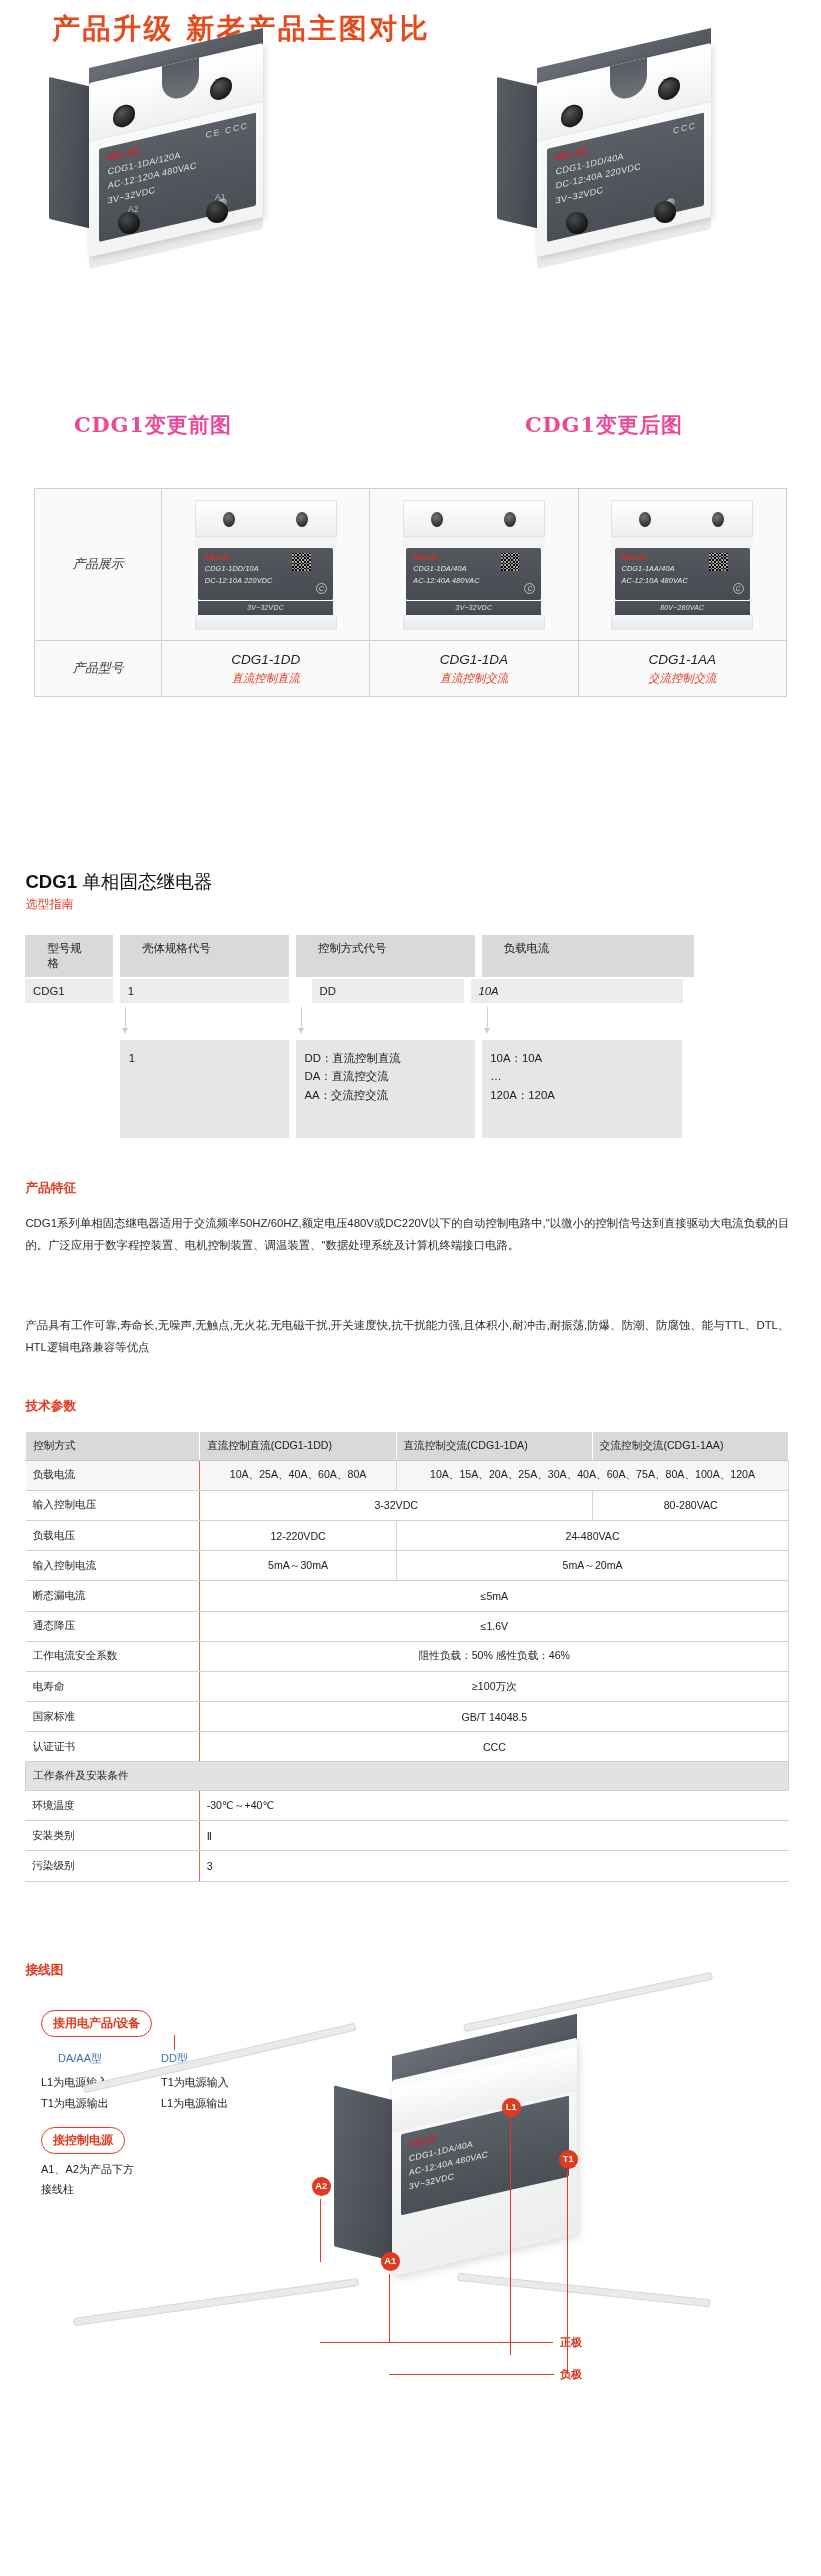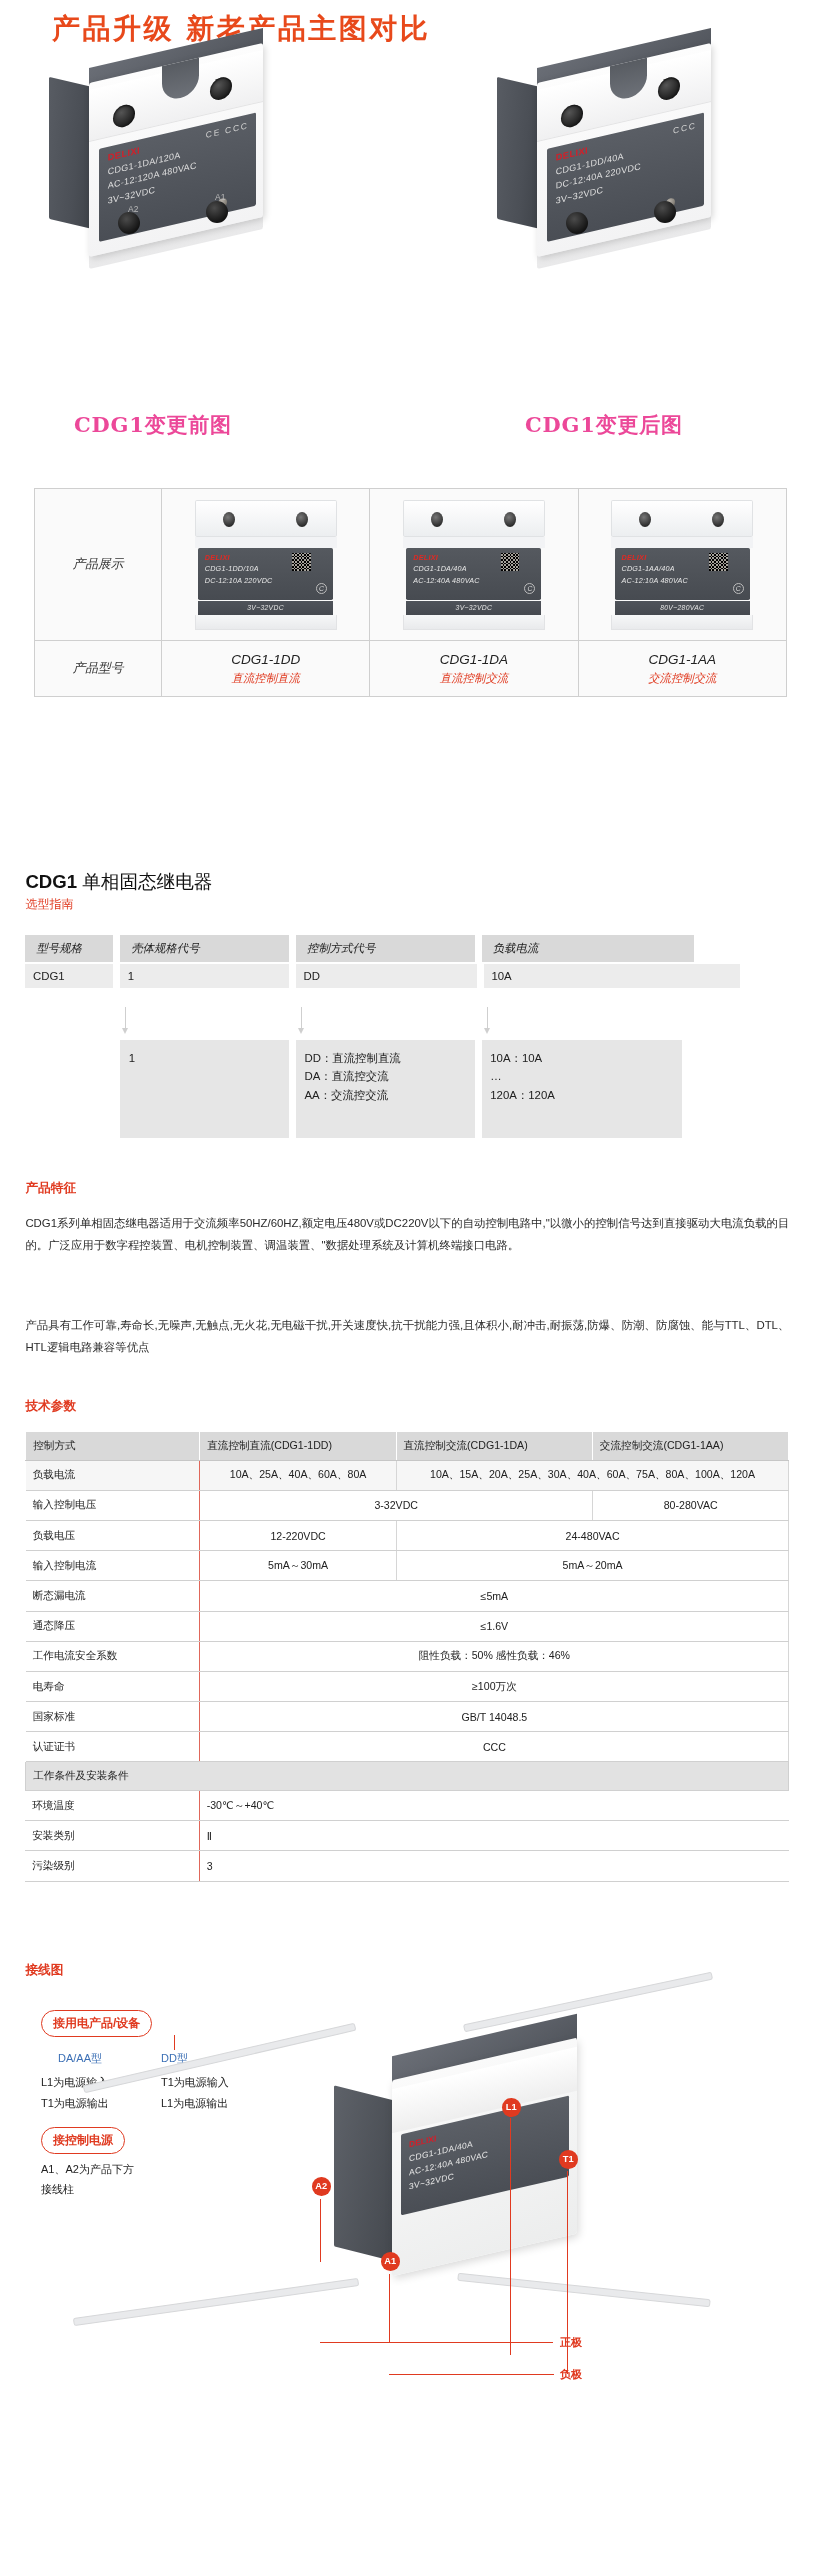--- a/index.html
+++ b/index.html
@@ -175,31 +175,31 @@
 
   
   .sec-h1 { position:absolute; font-size: 18.6px; font-weight: bold; color:#111; }
   .sec-h1 .light { font-weight: normal; }
   .sec-sub { position:absolute; font-size: 12px; color:#e03a20; }
   .sec-red { position:absolute; font-size: 12.7px; font-weight:bold; color:#e03a20; }
 
   
   .guide { position:absolute; left:25.4px; top:935px; width: 770px; }
   .guide-row { display:flex; gap: 6.8px; }
-  .g-cell { background:#d9d9d9; font-size:11.4px; color:#222; padding:6px 11px;font-style:italic; }
+  .g-cell { background:#d9d9d9; font-size:11.4px; color:#222; padding:6px 22px; }
   .g-cell.c0 { width:88px; }
   .g-cell.c1 { width:169px; }
   .g-cell.c2 { width:179px; }
   .g-cell.c3 { width:212px; }
   .guide-row2 { display:flex; gap:6.8px; margin-top:1.7px; }
   .g-val { background:#ececec; font-size:11.4px; color:#222; padding:6px 7.6px; }
   .g-val.c0 { width:88px; }
   .g-val.c1 { width:169px; }
-  .g-val.c2 { width:181px; }
-  .g-val.c3 { width:256px; }
+  .g-val.c2 { width:152px;margin-left:16px; }
+  .g-val.c3 { width:212px;font-style:italic; }
 
   .arrows { position:absolute; left:25.4px; top:1007px; width:770px; height:30.5px; }
   .arrow { position:absolute; width:0.8px; height:22px; background:#cfcfcf; }
   .arrow:after {
     content:''; position:absolute; left:-3.4px; bottom:-5.1px;
     border-left:3.8px solid transparent; border-right:3.8px solid transparent;
     border-top:6px solid #cfcfcf;
   }
   .detail-row { position:absolute; left:25.4px; top:1040px; display:flex; gap:6.8px; }
   .d-box { background:#e6e6e6; min-height:98px; padding:8.5px 8.5px; font-size:11.4px; line-height:1.65; color:#222; }

